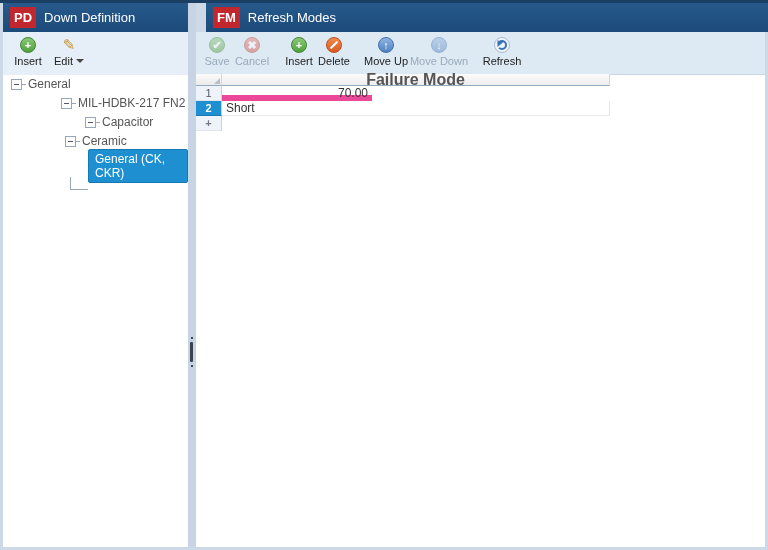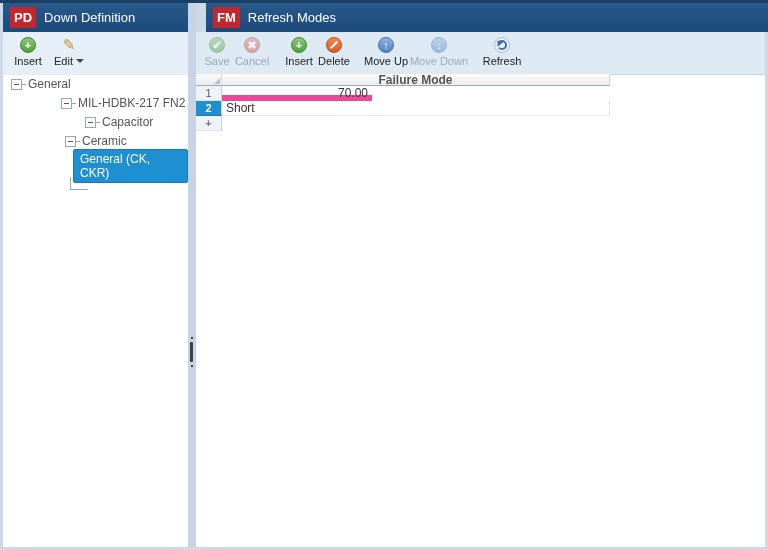--- a/index.html
+++ b/index.html
@@ -99,21 +99,21 @@
   .grid-header { display:flex; height:12px; }
   .corner {
     width:26px; background:linear-gradient(#fbfbfb,#ebebeb);
     border-right:1px solid #d0d7dd; border-bottom:1px solid #93a9bd; position:relative;
   }
   .corner-tri {
     position:absolute; right:1px; bottom:1px; width:0; height:0;
     border-left:6px solid transparent; border-bottom:6px solid #b9bfc6;
   }
   .h-mode {
-    width:388px; text-align:center; font-weight:bold; font-size:12px; color:#555;
+    width:388px; text-align:center; font-weight:bold; font-size:16px; color:#555;
     background:linear-gradient(#fcfcfc,#ededed);
     border-right:1px solid #d0d7dd; border-bottom:1px solid #93a9bd; line-height:12px;
   }
   .h-pct {
     width:150px; background:#1f96d5; color:#fff; font-weight:bold; font-size:11px;
     text-align:center; line-height:12px; border-bottom:1px solid #1878b4;
   }
   .grid-row { display:flex; height:15px; font-size:12px; color:#333; background:#fff; }
   .rn {
     width:26px; background:#edf3f9; border-right:1px solid #c3d2e0; border-bottom:1px solid #dfe5ea;
@@ -180,21 +180,21 @@
     <span>Capacitor</span>
   </div>
   <div class="tree-row" style="left:62px; top:102px;">
     <span class="expander">
         <span class="minus"></span>
       </span>
     <span class="exp-tail"></span>
     <span>Ceramic</span>
   </div>
   <div class="tree-connector"></div>
-  <div class="tree-row" style="left:70px; top:117px;">
+  <div class="tree-row" style="left:85px; top:117px;">
     <span class="selected-node">General (CK, CKR)</span>
   </div>
 </div>
 
 <div class="splitter">
   <div class="splitter-dot dot-top"></div>
   <div class="splitter-handle"></div>
   <div class="splitter-dot dot-bottom"></div>
 </div>
 

